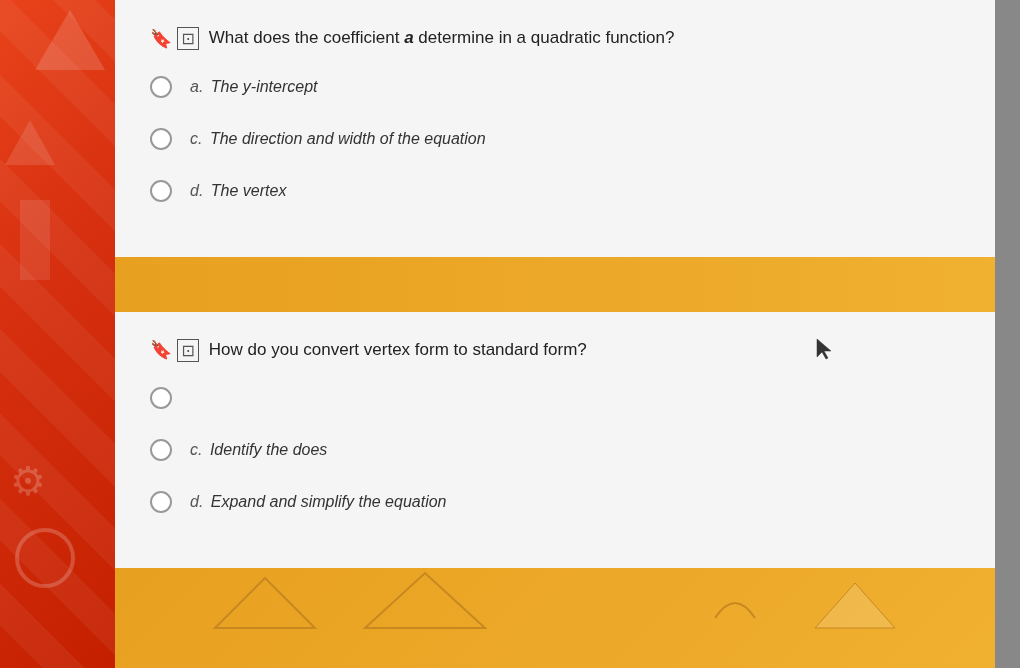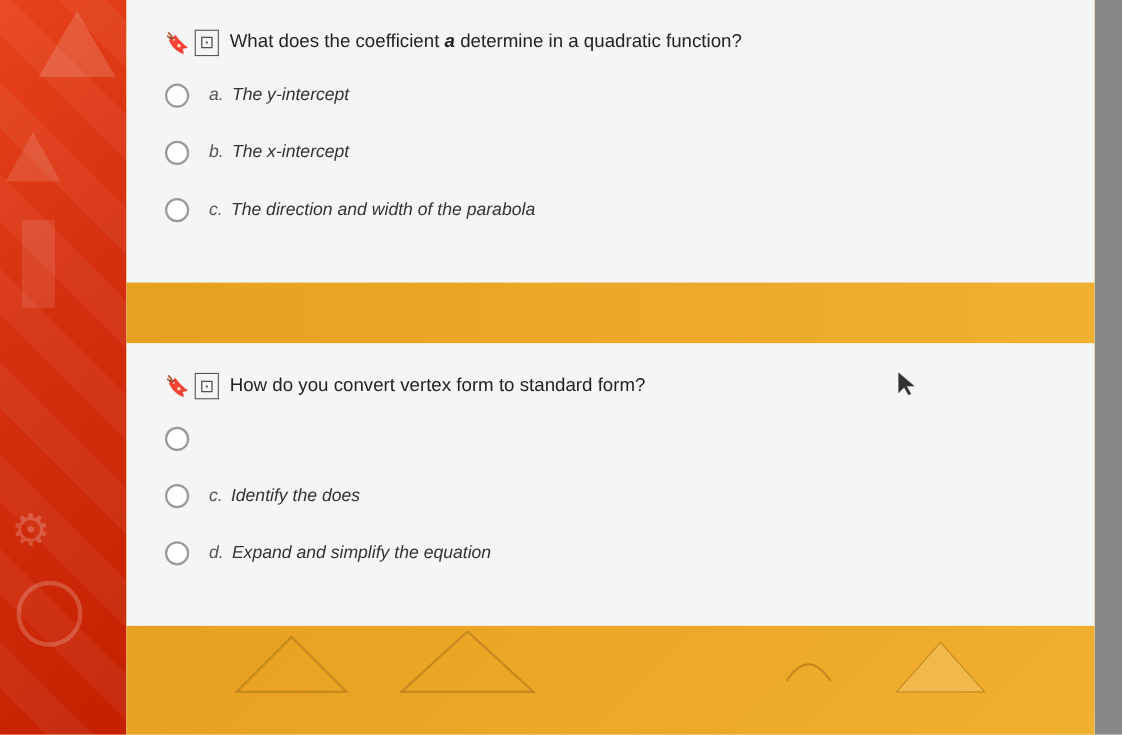--- a/index.html
+++ b/index.html
@@ -236,36 +236,36 @@
     </div>
 
     <div class="answer-option">
       <div class="radio-circle"></div>
       <span class="option-label">
         <span class="option-letter">a.</span>
         <span>The y-intercept</span>
       </span>
     </div>
 
-    <div class="answer-option">
-      <div class="radio-circle"></div>
-      <span class="option-label">
-        <span class="option-letter">b.</span>
-        <span>The x-intercept</span>
-      </span>
-    </div>
 
     <div class="answer-option">
       <div class="radio-circle"></div>
       <span class="option-label">
         <span class="option-letter">c.</span>
-        <span>The direction and width of the parabola</span>
-      </span>
-    </div>
-
+        <span>The direction and width of the equation</span>
+      </span>
+    </div>
+
+    <div class="answer-option">
+      <div class="radio-circle"></div>
+      <span class="option-label">
+        <span class="option-letter">d.</span>
+        <span>The vertex</span>
+      </span>
+    </div>
   </div>
 
   <div class="orange-band">
     
     
     
   </div>
 
   <div class="question-card question-card-2">
     <div class="question-header">

